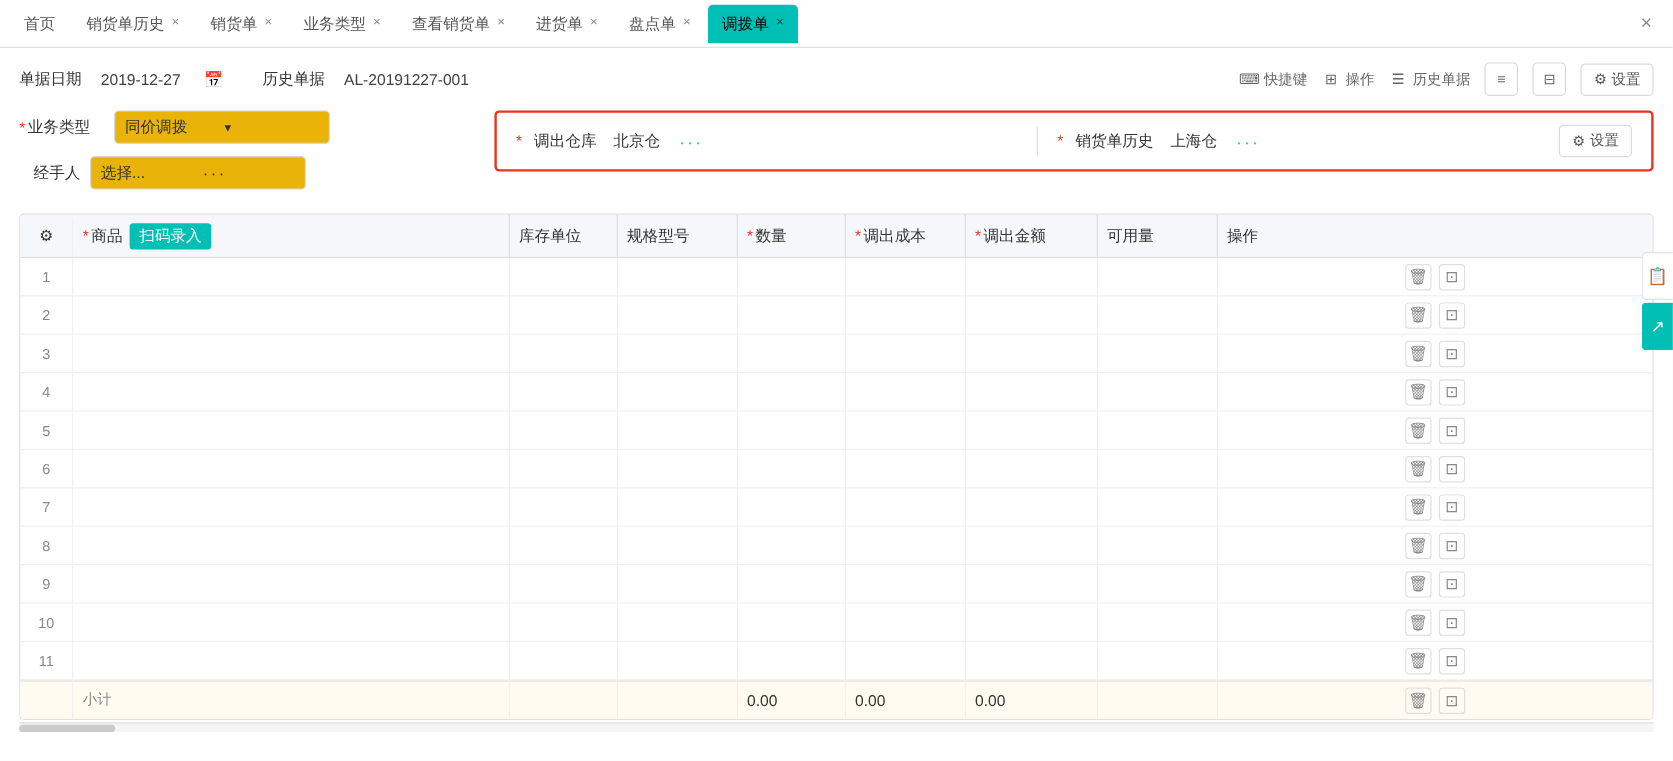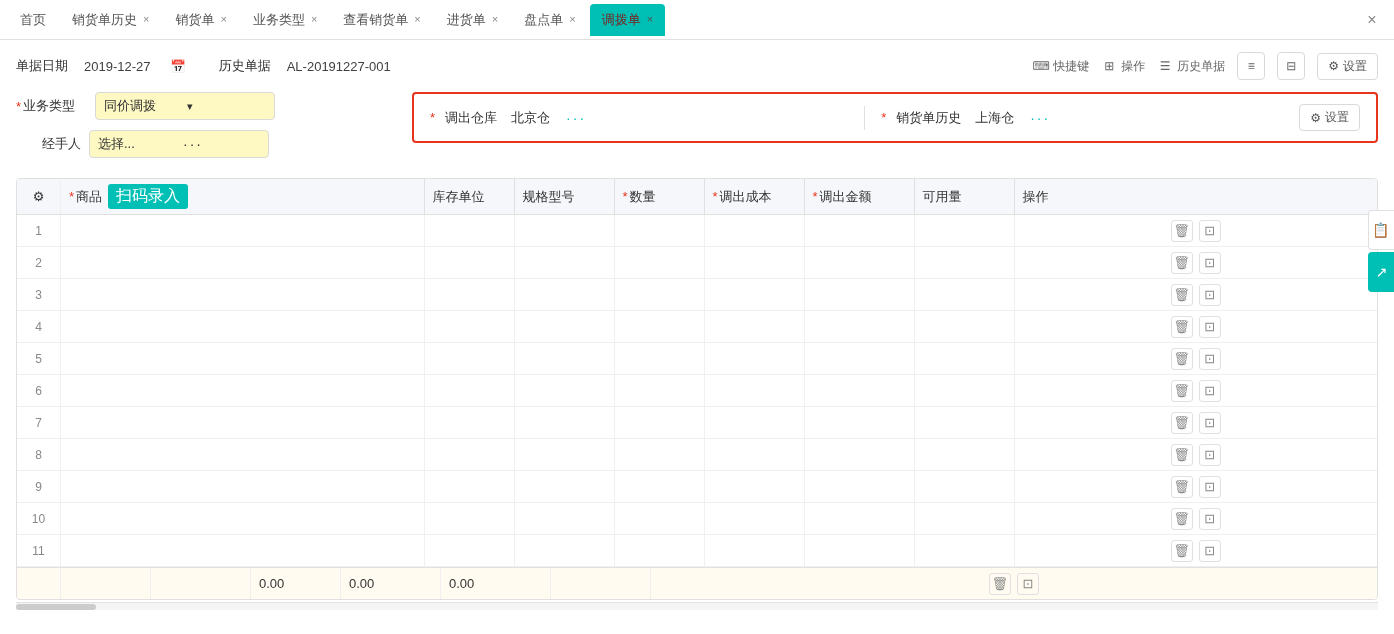--- a/index.html
+++ b/index.html
@@ -22,21 +22,21 @@
       height: 32px;
       border-radius: 4px 4px 0 0;
       cursor: pointer;
       font-size: 13px;
       color: #555;
       white-space: nowrap;
       gap: 6px;
     }
     .tab-item.active {
       background: #00c0b5;
-      color: #7f1d1d;
+      color: #000000;
     }
     .tab-close {
       font-size: 11px;
       color: inherit;
       opacity: 0.7;
       cursor: pointer;
       line-height: 1;
     }
     .close-btn-right {
       margin-left: auto;
@@ -166,21 +166,21 @@
       align-items: center;
       margin-bottom: 10px;
     }
     .field-input-wrap {
       display: flex;
       align-items: center;
       border: 1px solid #d9d9d9;
       border-radius: 4px;
       padding: 4px 8px;
       min-width: 160px;
-      background: #fef9c3;
+      background: #eab308;
       cursor: pointer;
     }
     .field-input-wrap span { flex: 1; color: #333; }
     .dropdown-arrow { color: #aaa; font-size: 11px; margin-left: 4px; }
     .field-select-placeholder { color: #bbb; }
 
     
     .table-section {
       border: 1px solid #e0e0e0;
       border-radius: 4px;
@@ -221,21 +221,21 @@
     .col-amount { width: 110px; min-width: 110px; }
     .col-avail { width: 100px; min-width: 100px; }
     .col-ops { width: 80px; min-width: 80px; border-right: none; }
 
     .scan-btn {
       background: #00c0b5;
       color: #fff;
       border: none;
       border-radius: 3px;
       padding: 2px 8px;
-      font-size: 16px;
+      font-size: 13px;
       cursor: pointer;
       margin-left: 6px;
       white-space: nowrap;
     }
 
     .table-body {}
     .table-row {
       display: flex;
       align-items: center;
       border-bottom: 1px solid #f0f0f0;
@@ -364,21 +364,21 @@
     <div style="width:380px;">
       <div class="form-row">
         <span class="required-star">*</span>
         <span class="field-label" style="margin-right:20px;">业务类型</span>
         <div class="field-input-wrap" style="min-width:180px;">
           <span>同价调拨</span>
           <span class="dropdown-arrow">▾</span>
         </div>
       </div>
       <div class="form-row" style="margin-top:10px;">
-        <span class="field-label" style="margin-right:8px; margin-left:26px;">经手人</span>
+        <span class="field-label" style="margin-right:8px; margin-left:12px;">经手人</span>
         <div class="field-input-wrap" style="min-width:180px;">
           <span class="field-select-placeholder">选择...</span>
           <span class="more-dots">···</span>
         </div>
       </div>
     </div>
 
     <div class="form-right-box">
       <div class="warehouse-field">
         <span class="required-star">*</span>
@@ -592,20 +592,23 @@
         <div class="td-cell col-avail"></div>
         <div class="td-cell col-ops td-ops" style="flex:1;">
           <span class="op-icon">🗑</span>
           <span class="op-icon">⊡</span>
         </div>
       </div>
     </div>
 
     <div class="table-subtotal">
       <div class="td-cell col-num td-num"></div>
+      <div class="td-cell col-product">
+        <span class="subtotal-label">小计</span>
+      </div>
       <div class="td-cell col-unit"></div>
       <div class="td-cell col-spec"></div>
       <div class="td-cell col-qty">
         <span>0.00</span>
       </div>
       <div class="td-cell col-cost">
         <span>0.00</span>
       </div>
       <div class="td-cell col-amount">
         <span>0.00</span>

